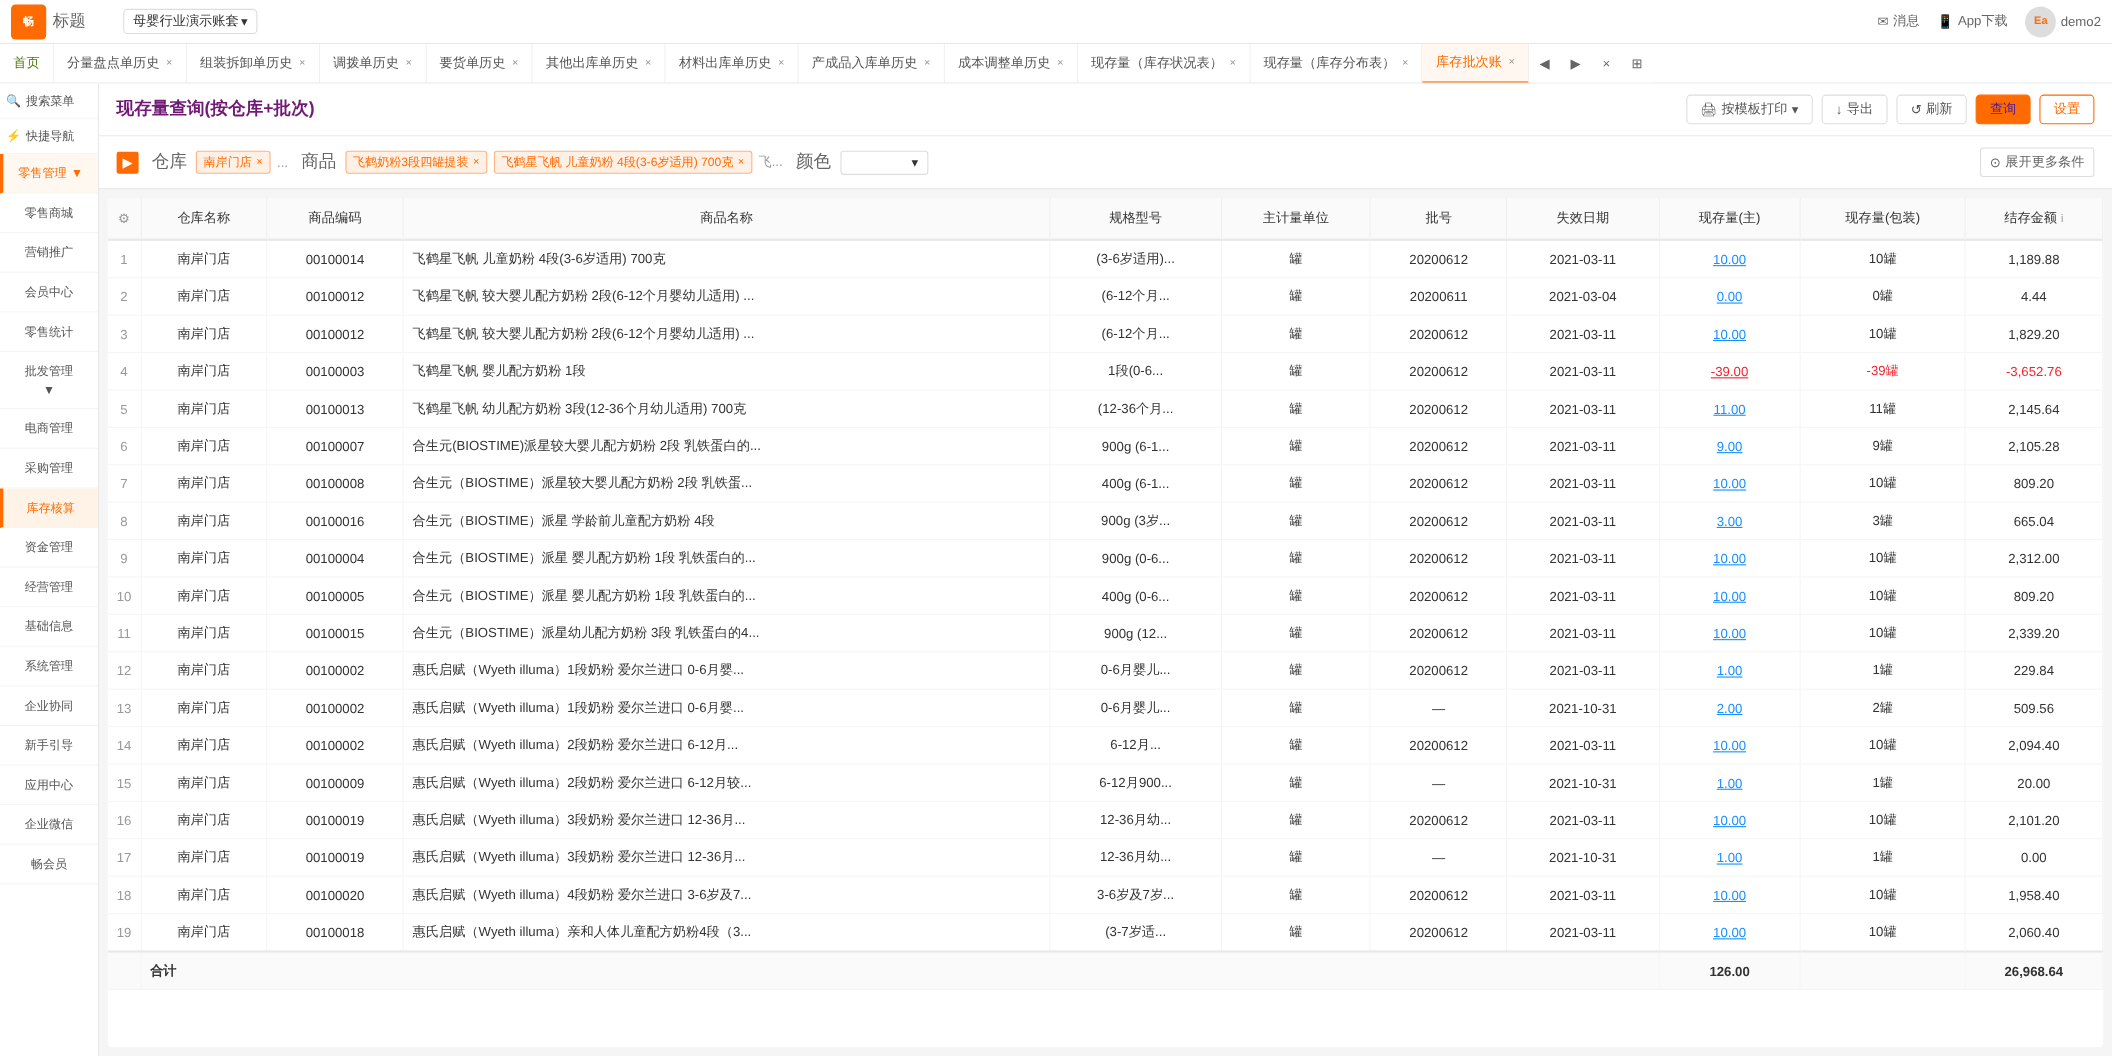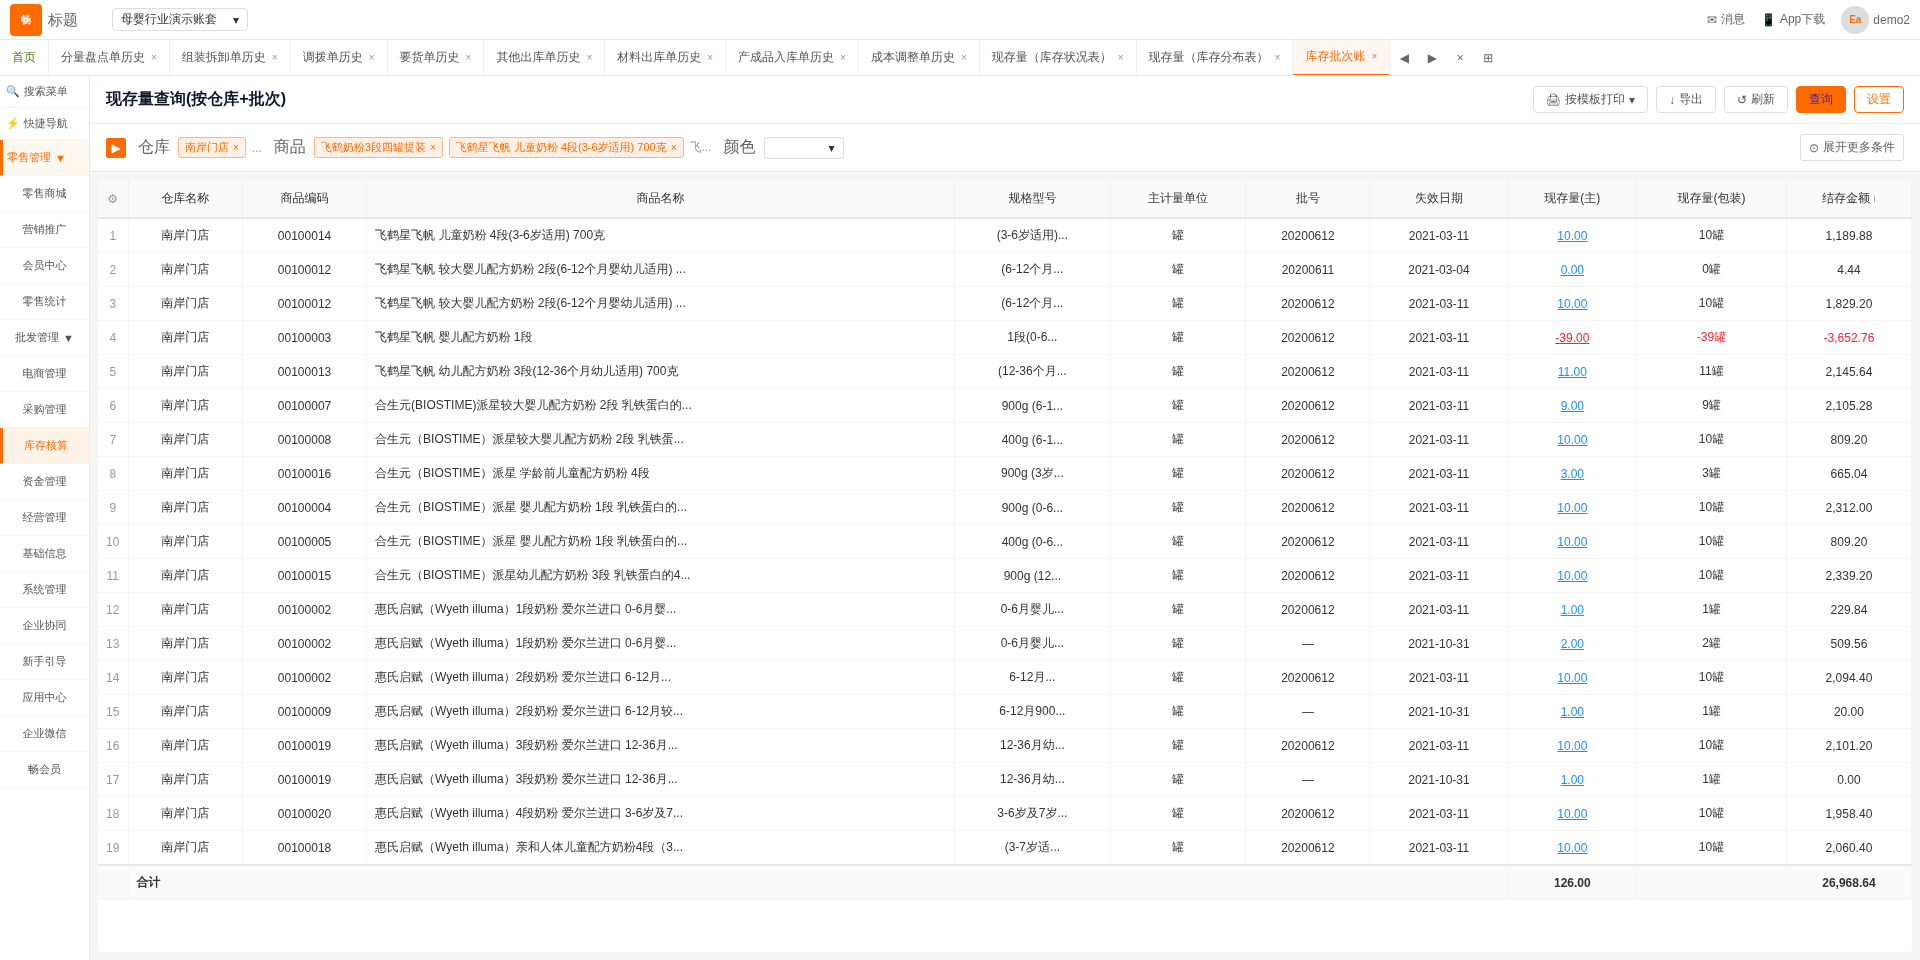--- a/index.html
+++ b/index.html
@@ -3,21 +3,21 @@
   <meta charset="utf-8">
   <style>
     * { box-sizing: border-box; margin: 0; padding: 0; }
     body { font-family: 'Microsoft YaHei', Arial, sans-serif; font-size: 12px; background: #f5f5f5; color: #333; width: 1920px; height: 960px; overflow: hidden; }
 
     
     .top-bar { height: 40px; background: #fff; display: flex; align-items: center; border-bottom: 1px solid #e8e8e8; padding: 0 10px; gap: 12px; }
     .logo-area { display: flex; align-items: center; gap: 6px; width: 90px; }
     .logo-icon { width: 32px; height: 32px; background: #ff6b00; border-radius: 4px; display: flex; align-items: center; justify-content: center; color: #fff; font-size: 10px; font-weight: bold; }
     .logo-text { font-size: 15px; color: #666; line-height: 1.2; }
-    .dropdown-selector { display: flex; align-items: center; gap: 16px; border: 1px solid #ddd; border-radius: 4px; padding: 2px 8px; font-size: 12px; cursor: pointer; color: #333; }
+    .dropdown-selector { display: flex; align-items: center; gap: 2px; border: 1px solid #ddd; border-radius: 4px; padding: 2px 8px; font-size: 12px; cursor: pointer; color: #333; }
     .top-right { margin-left: auto; display: flex; align-items: center; gap: 16px; }
     .top-icon-btn { display: flex; align-items: center; gap: 4px; font-size: 12px; color: #666; cursor: pointer; }
     .avatar { width: 28px; height: 28px; background: #ddd; border-radius: 50%; overflow: hidden; display: flex; align-items: center; justify-content: center; font-size: 11px; }
 
     
     .tab-bar { height: 36px; background: #fff; display: flex; align-items: center; border-bottom: 1px solid #e8e8e8; overflow: hidden; }
     .tab-item { height: 36px; padding: 0 12px; display: flex; align-items: center; gap: 6px; font-size: 12px; cursor: pointer; white-space: nowrap; border-right: 1px solid #f0f0f0; color: #555; }
     .tab-item.active { background: #fff7f0; color: #ff6b00; border-bottom: 2px solid #ff6b00; }
     .tab-item.home { color: #4d7c0f; font-weight: normal; }
     .tab-close { font-size: 10px; color: #999; cursor: pointer; }
@@ -31,21 +31,21 @@
     .sidebar-item { padding: 10px 4px; text-align: center; cursor: pointer; font-size: 11px; color: #555; border-bottom: 1px solid #f5f5f5; }
     .sidebar-item.active { background: #fff3e8; color: #ff6b00; border-left: 3px solid #ff6b00; }
     .sidebar-search { display: flex; align-items: center; gap: 4px; padding: 8px 6px; font-size: 11px; cursor: pointer; color: #555; border-bottom: 1px solid #f5f5f5; }
     .sidebar-nav { display: flex; align-items: center; gap: 4px; padding: 8px 6px; font-size: 11px; cursor: pointer; color: #555; border-bottom: 1px solid #f5f5f5; }
 
     
     .content-area { flex: 1; overflow: hidden; display: flex; flex-direction: column; background: #f5f5f5; }
 
     
     .page-header { background: #fff; padding: 10px 16px; display: flex; align-items: center; justify-content: space-between; border-bottom: 1px solid #e8e8e8; }
-    .page-title { font-size: 16px; font-weight: bold; color: #0f172a; }
+    .page-title { font-size: 16px; font-weight: bold; color: #701a75; }
     .header-actions { display: flex; align-items: center; gap: 8px; }
     .btn { padding: 4px 12px; border-radius: 4px; cursor: pointer; font-size: 12px; border: 1px solid #ddd; background: #fff; color: #555; display: flex; align-items: center; gap: 4px; }
     .btn-primary { background: #ff6b00; color: #4c1d95; border-color: #ff6b00; }
     .btn-outline { border: 1px solid #ff6b00; color: #ff6b00; background: #fff; justify-content: center; }
 
     
     .filter-bar { background: #fff; padding: 10px 16px; border-bottom: 1px solid #e8e8e8; display: flex; align-items: center; gap: 12px; flex-wrap: wrap; }
     .filter-label { font-size: 16px; color: #666; white-space: nowrap; }
     .filter-tags { display: flex; align-items: center; gap: 6px; flex-wrap: wrap; }
     .filter-tag { display: flex; align-items: center; gap: 4px; background: #fff0e6; border: 1px solid #ffb380; border-radius: 3px; padding: 2px 6px; font-size: 11px; color: #ff6b00; }
@@ -166,37 +166,37 @@
 
   <div class="sidebar">
     <div class="sidebar-search">
       <span>🔍</span>
       <span>搜索菜单</span>
     </div>
     <div class="sidebar-nav">
       <span>⚡</span>
       <span>快捷导航</span>
     </div>
-    <div class="sidebar-item" style="background:#fff8f0;color:#ff6b00;border-left:3px solid #ff6b00;display:flex;align-items:center;gap:4px;">
+    <div class="sidebar-item" style="background:#fff8f0;color:#ff6b00;border-left:3px solid #ff6b00;display:flex;align-items:center;justify-content:center;gap:4px;">
       <span>零售管理</span>
       <span>▼</span>
     </div>
     <div class="sidebar-item">
       <span>零售商城</span>
     </div>
     <div class="sidebar-item">
       <span>营销推广</span>
     </div>
     <div class="sidebar-item">
       <span>会员中心</span>
     </div>
     <div class="sidebar-item">
       <span>零售统计</span>
     </div>
-    <div class="sidebar-item" style="display:flex;align-items:center;justify-content:center;gap:4px;">
+    <div class="sidebar-item" style="display:flex;align-items:center;justify-content:center;gap:4px;flex-direction:column;">
       <span>批发管理</span>
       <span>▼</span>
     </div>
     <div class="sidebar-item">
       <span>电商管理</span>
     </div>
     <div class="sidebar-item">
       <span>采购管理</span>
     </div>
     <div class="sidebar-item active" style="background:#fff3e8;color:#ff6b00;border-left:3px solid #ff6b00;">

